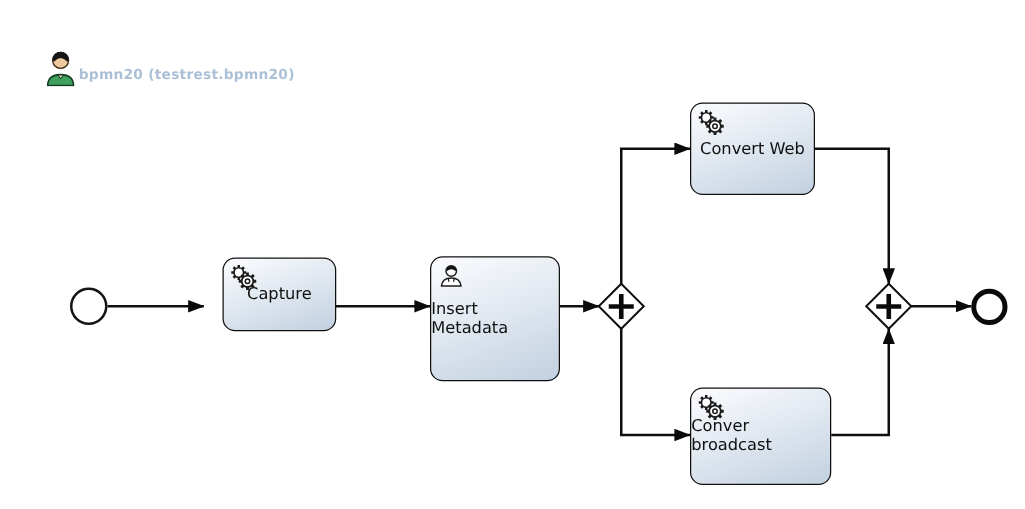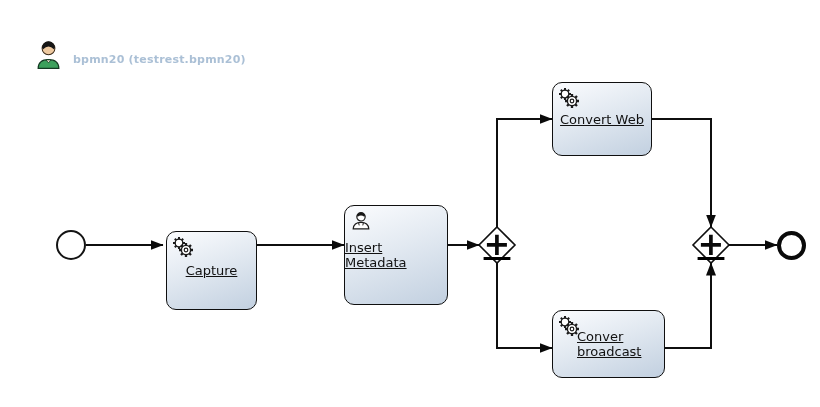--- a/index.html
+++ b/index.html
@@ -14,41 +14,41 @@
     overflow: hidden;
   }
 
   
   .header-user {
     position: absolute;
     left: 36px;
     top: 38px;
     display: flex;
     align-items: flex-end;
-    gap: 12px;
+    gap: 2px;
   }
   .header-avatar { width: 25px; height: 31px; }
   .header-label {
     font-size: 11px;
     font-weight: bold;
     color: #abc0d6;
     padding-bottom: 3px;
     letter-spacing: 0.2px;
   }
 
   
   .flows {
     position: absolute;
     left: 0; top: 0;
     width: 820px; height: 407px;
     z-index: 1;
   }
 
   
-  .shape { position: absolute; z-index: 2; text-decoration: underline; }
+  .shape { position: absolute; z-index: 2; }
 
   .event-start {
     left: 56px; top: 230px;
     width: 30px; height: 30px;
     border: 2px solid #141414;
     border-radius: 50%;
     background: #ffffff;
   }
   .event-end {
     left: 777px; top: 231px;
@@ -66,24 +66,24 @@
     align-items: center;
     justify-content: center;
     font-size: 13px;
     color: #111111;
   }
   .task .task-icon {
     position: absolute;
     left: 5px; top: 4px;
     width: 22px; height: 22px;
   }
-  .task-capture  { left: 166px; top: 206px; width: 91px;  height: 79px; margin-top: 25px; }
+  .task-capture  { left: 178px; top: 206px; width: 91px;  height: 59px; }
   .task-insert   { left: 344px; top: 205px; width: 104px; height: 100px; }
   .task-convweb  { left: 552px; top: 82px;  width: 100px; height: 74px; }
-  .task-convbrd  { left: 552px; top: 310px; width: 113px; height: 68px; padding-left: 24px; }
+  .task-convbrd  { left: 552px; top: 310px; width: 113px; height: 78px; }
 
   .gateway {
     width: 44px; height: 44px;
     display: flex;
     align-items: center;
     justify-content: center;
   }
   .gateway svg { position: absolute; left: 0; top: 0; }
   .gateway .plus {
     position: relative;

